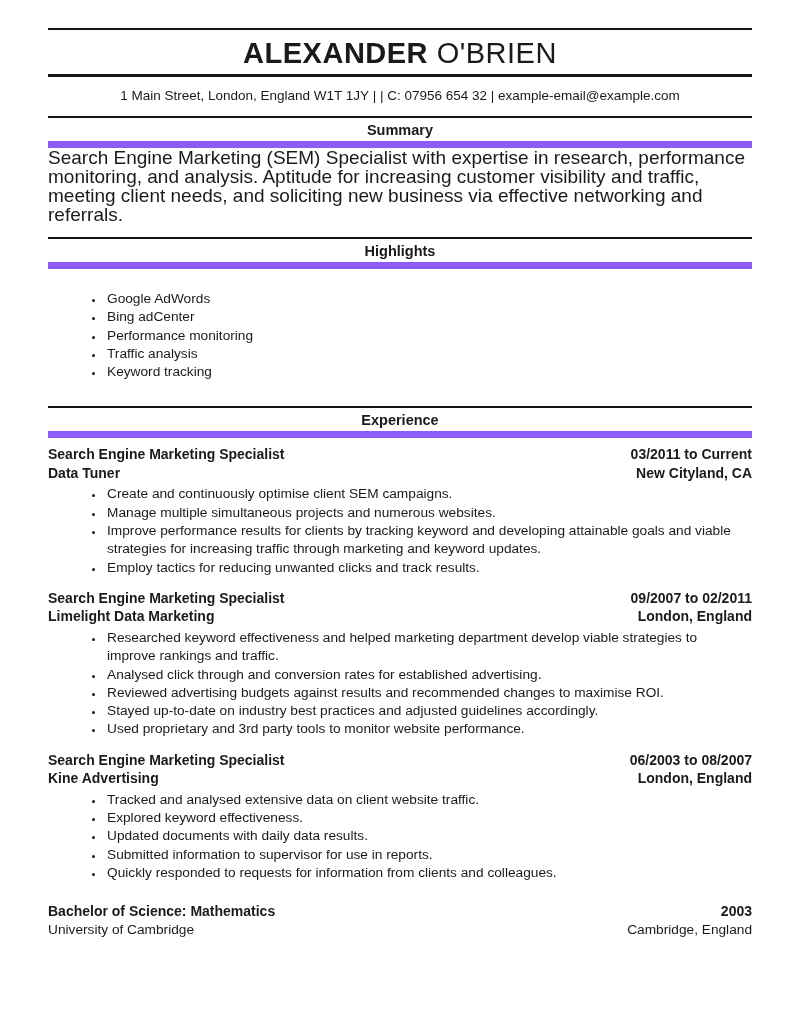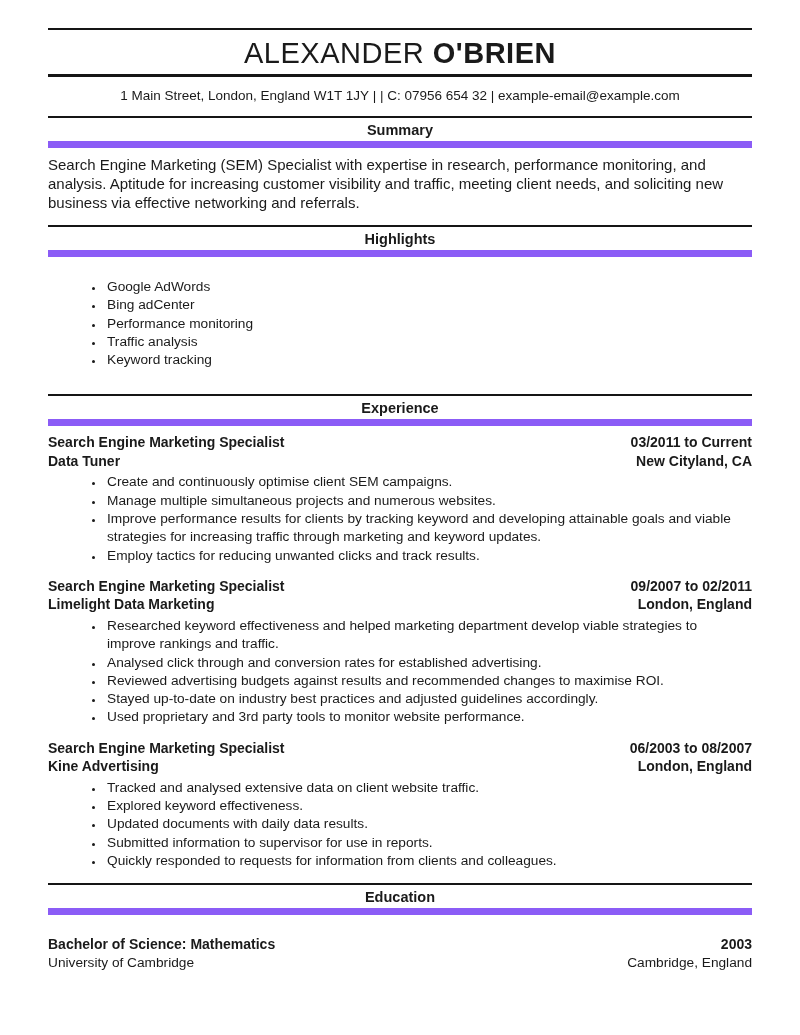--- a/index.html
+++ b/index.html
@@ -13,22 +13,22 @@
   .page { padding: 28px 48px 0 48px; }
 
   
   .name-band {
     border-top: 2px solid #151515;
     border-bottom: 3px solid #151515;
     text-align: center;
     padding: 7px 0 5px 0;
   }
   .name { font-size: 29px; letter-spacing: 0.5px; line-height: 32px; white-space: nowrap; }
-  .name-first { font-weight: normal; }
-  .name-last  { font-weight: bold; }
+  .name-first { font-weight: bold; }
+  .name-last  { font-weight: normal; }
 
   .contact-band {
     text-align: center;
     padding: 11px 0 12px 0;
     font-size: 13.5px;
     line-height: 16px;
   }
 
   
   .sec-heading {
@@ -36,22 +36,21 @@
     border-bottom: 7px solid #8b5cf6;
     text-align: center;
     font-weight: bold;
     font-size: 14.5px;
     padding: 4px 0 3px 0;
   }
   .sec-gap { margin-top: 13px; }
 
   
   .summary-text {
-    margin-top: 7px;
-    font-size: 15px;
+    font-size: 19px;
     line-height: 19px;
   }
 
   
   .hl-cols { display: flex; margin-top: 9px; }
   .hl-col { width: 50%; }
   ul.blist {
     list-style: disc outside;
     margin: 12px;
     padding-left: 45px;
@@ -162,21 +161,20 @@
     </div>
     <ul class="blist">
       <li>Tracked and analysed extensive data on client website traffic.</li>
       <li>Explored keyword effectiveness.</li>
       <li>Updated documents with daily data results.</li>
       <li>Submitted information to supervisor for use in reports.</li>
       <li>Quickly responded to requests for information from clients and colleagues.</li>
     </ul>
   </div>
 
-  <div class="sec-heading sec-gap">Education</div>
   <div class="edu-block">
     <div class="edu-row bold">
       <span>Bachelor of Science: Mathematics</span>
       <span>2003</span>
     </div>
     <div class="edu-row">
       <span>University of Cambridge</span>
       <span>Cambridge, England</span>
     </div>
   </div>

